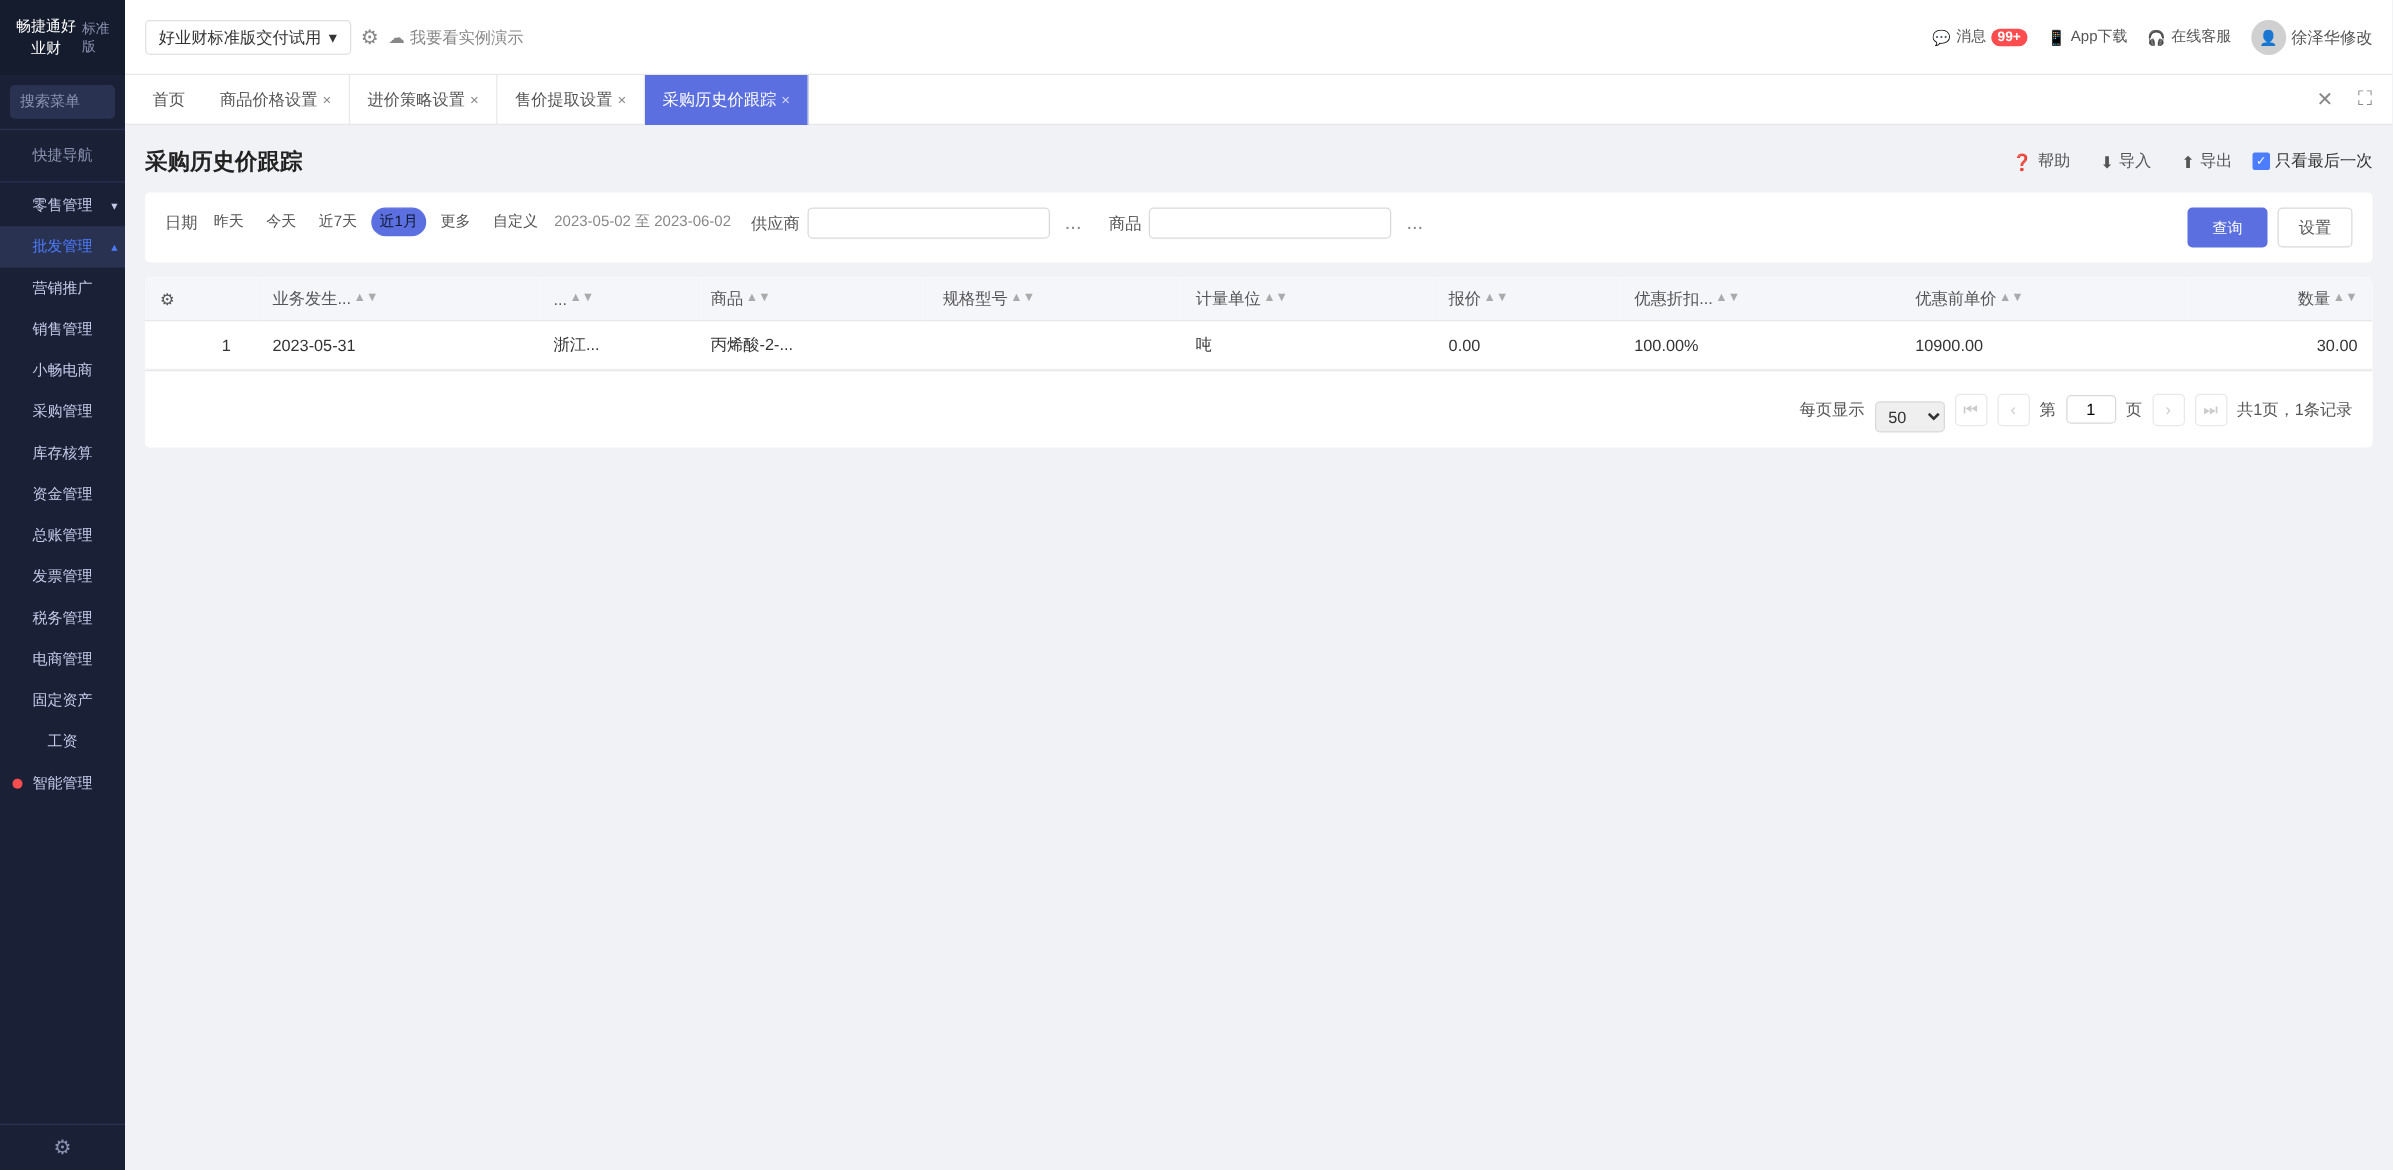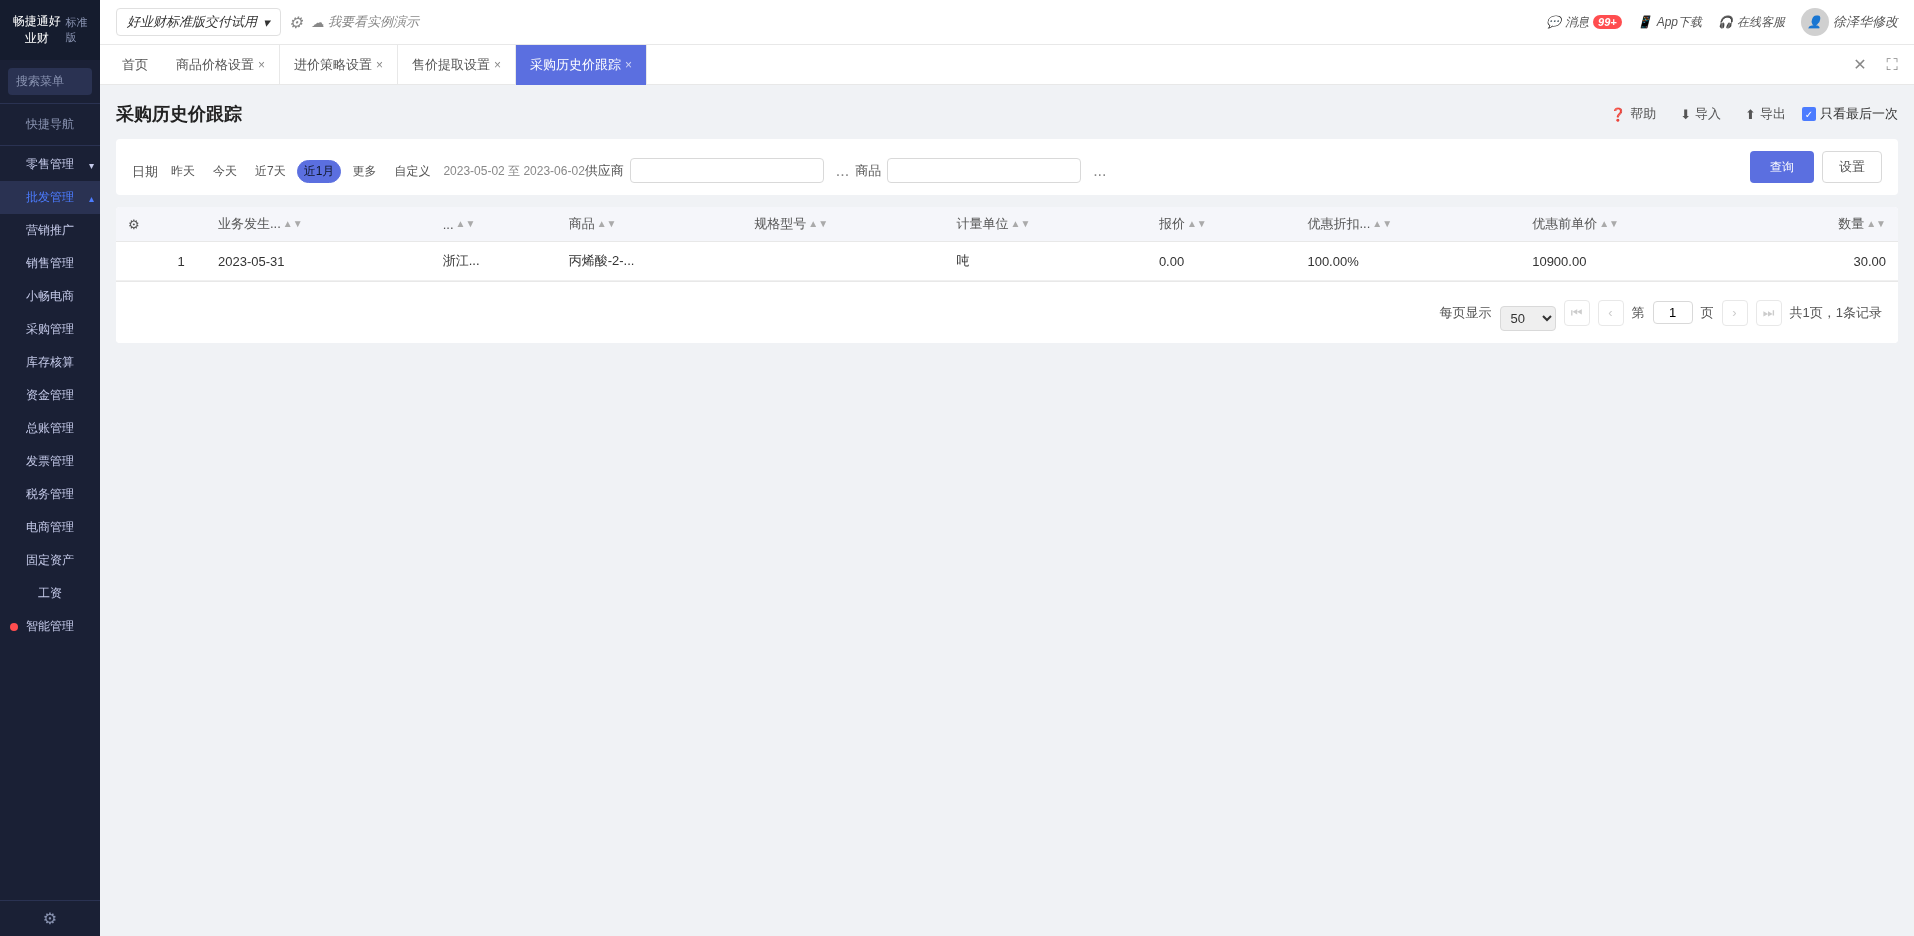--- a/index.html
+++ b/index.html
@@ -19,21 +19,21 @@
     .sidebar-item.active { background: #2a3252; color: #4c7cff; }
     .sidebar-item-arrow { font-size: 10px; position: absolute; right: 6px; top: 50%; transform: translateY(-50%); }
     .sidebar-bottom { margin-top: auto; padding: 8px; display: flex; justify-content: center; border-top: 1px solid #2a3252; }
     .sidebar-settings-icon { color: #8892b0; cursor: pointer; font-size: 16px; }
     .sidebar-dot { width: 8px; height: 8px; background: #ff4d4f; border-radius: 50%; position: absolute; left: 10px; top: 50%; transform: translateY(-50%); }
 
     
     .main { flex: 1; display: flex; flex-direction: column; overflow: hidden; }
 
     
-    .topbar { height: 45px; background: #fff; display: flex; align-items: center; padding: 0 16px; border-bottom: 1px solid #e8e8e8; gap: 8px; flex-shrink: 0; font-style: italic; }
+    .topbar { height: 60px; background: #fff; display: flex; align-items: center; padding: 0 16px; border-bottom: 1px solid #e8e8e8; gap: 8px; flex-shrink: 0; }
     .topbar-product { display: flex; align-items: center; gap: 6px; padding: 4px 10px; border: 1px solid #e0e0e0; border-radius: 4px; cursor: pointer; font-size: 13px; min-width: 160px; }
     .topbar-settings-icon { color: #888; cursor: pointer; font-size: 16px; }
     .topbar-demo { display: flex; align-items: center; gap: 4px; color: #888; cursor: pointer; font-size: 13px; }
     .topbar-right { margin-left: auto; display: flex; align-items: center; gap: 16px; }
     .topbar-icon-group { display: flex; align-items: center; gap: 4px; cursor: pointer; color: #555; font-size: 12px; }
     .badge { background: #ff4d4f; color: #fff; border-radius: 10px; padding: 1px 5px; font-size: 11px; font-weight: bold; }
     .topbar-user { display: flex; align-items: center; gap: 4px; cursor: pointer; color: #555; }
     .user-avatar { width: 28px; height: 28px; border-radius: 50%; background: #d0d0d0; display: flex; align-items: center; justify-content: center; font-size: 12px; color: #666; }
 
     
@@ -51,21 +51,21 @@
     .page-header { display: flex; align-items: center; justify-content: space-between; margin-bottom: 12px; }
     .page-title { font-size: 18px; font-weight: bold; color: #222; }
     .page-actions { display: flex; align-items: center; gap: 8px; }
     .page-action-btn { display: flex; align-items: center; gap: 4px; color: #555; font-size: 13px; cursor: pointer; padding: 4px 8px; }
     .checkbox-label { display: flex; align-items: center; gap: 4px; font-size: 13px; color: #333; }
     .checkbox-blue { width: 14px; height: 14px; background: #4c7cff; border-radius: 2px; display: flex; align-items: center; justify-content: center; }
     .checkbox-blue::after { content: '✓'; color: #fff; font-size: 10px; }
 
     
     .filter-panel { background: #fff; border-radius: 4px; padding: 12px 16px; margin-bottom: 12px; }
-    .filter-row { display: flex; align-items: flex-end; flex-wrap: wrap; }
+    .filter-row { display: flex; align-items: flex-start; gap: 16px; flex-wrap: wrap; }
     .filter-group { display: flex; align-items: center; gap: 6px; }
     .filter-label { color: #555; font-size: 13px; white-space: nowrap; }
     .filter-date-options { display: flex; align-items: center; gap: 4px; }
     .filter-date-btn { padding: 2px 6px; border-radius: 12px; font-size: 12px; cursor: pointer; color: #555; border: 1px solid transparent; }
     .filter-date-btn.active { background: #5b6fe0; color: #0f172a; border-color: #5b6fe0; }
     .filter-date-range { font-size: 12px; color: #888; }
     .filter-input { border: 1px solid #d9d9d9; border-radius: 4px; padding: 4px 8px; font-size: 13px; min-width: 180px; color: #333; outline: none; }
     .filter-more { color: #888; cursor: pointer; font-size: 16px; padding: 2px 6px; }
     .filter-actions { margin-left: auto; display: flex; gap: 8px; }
     .btn-primary { background: #5b6fe0; color: #fff; border: none; border-radius: 4px; padding: 6px 20px; font-size: 12px; cursor: pointer; }

